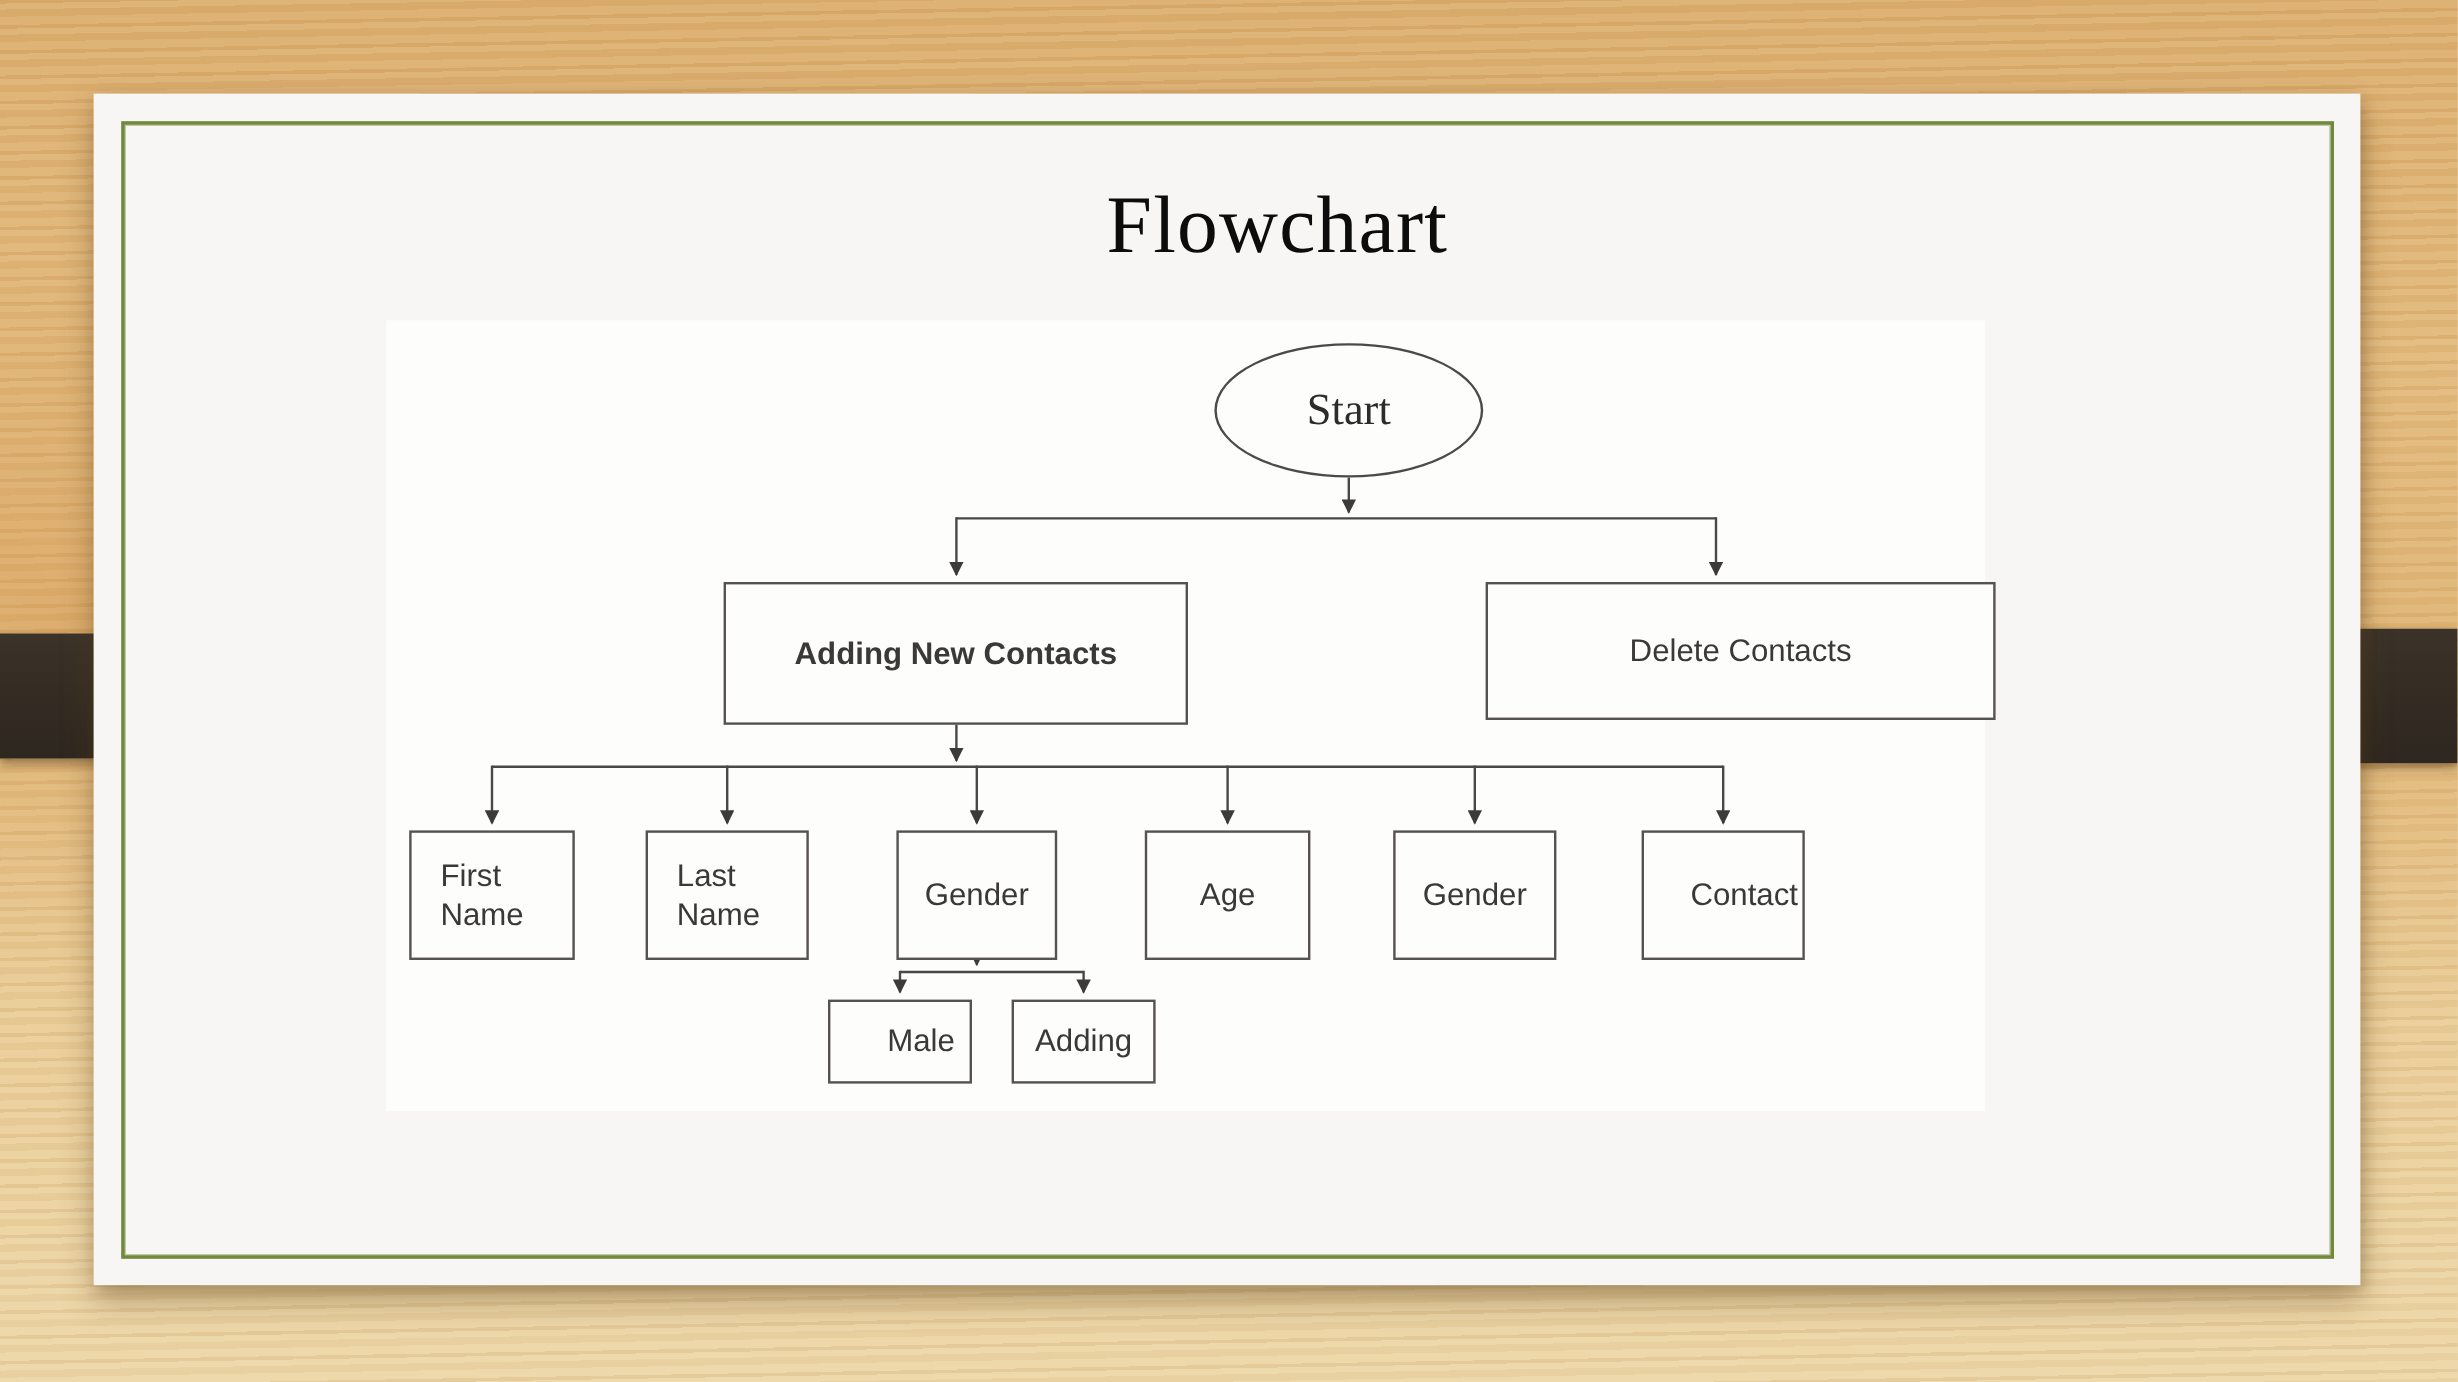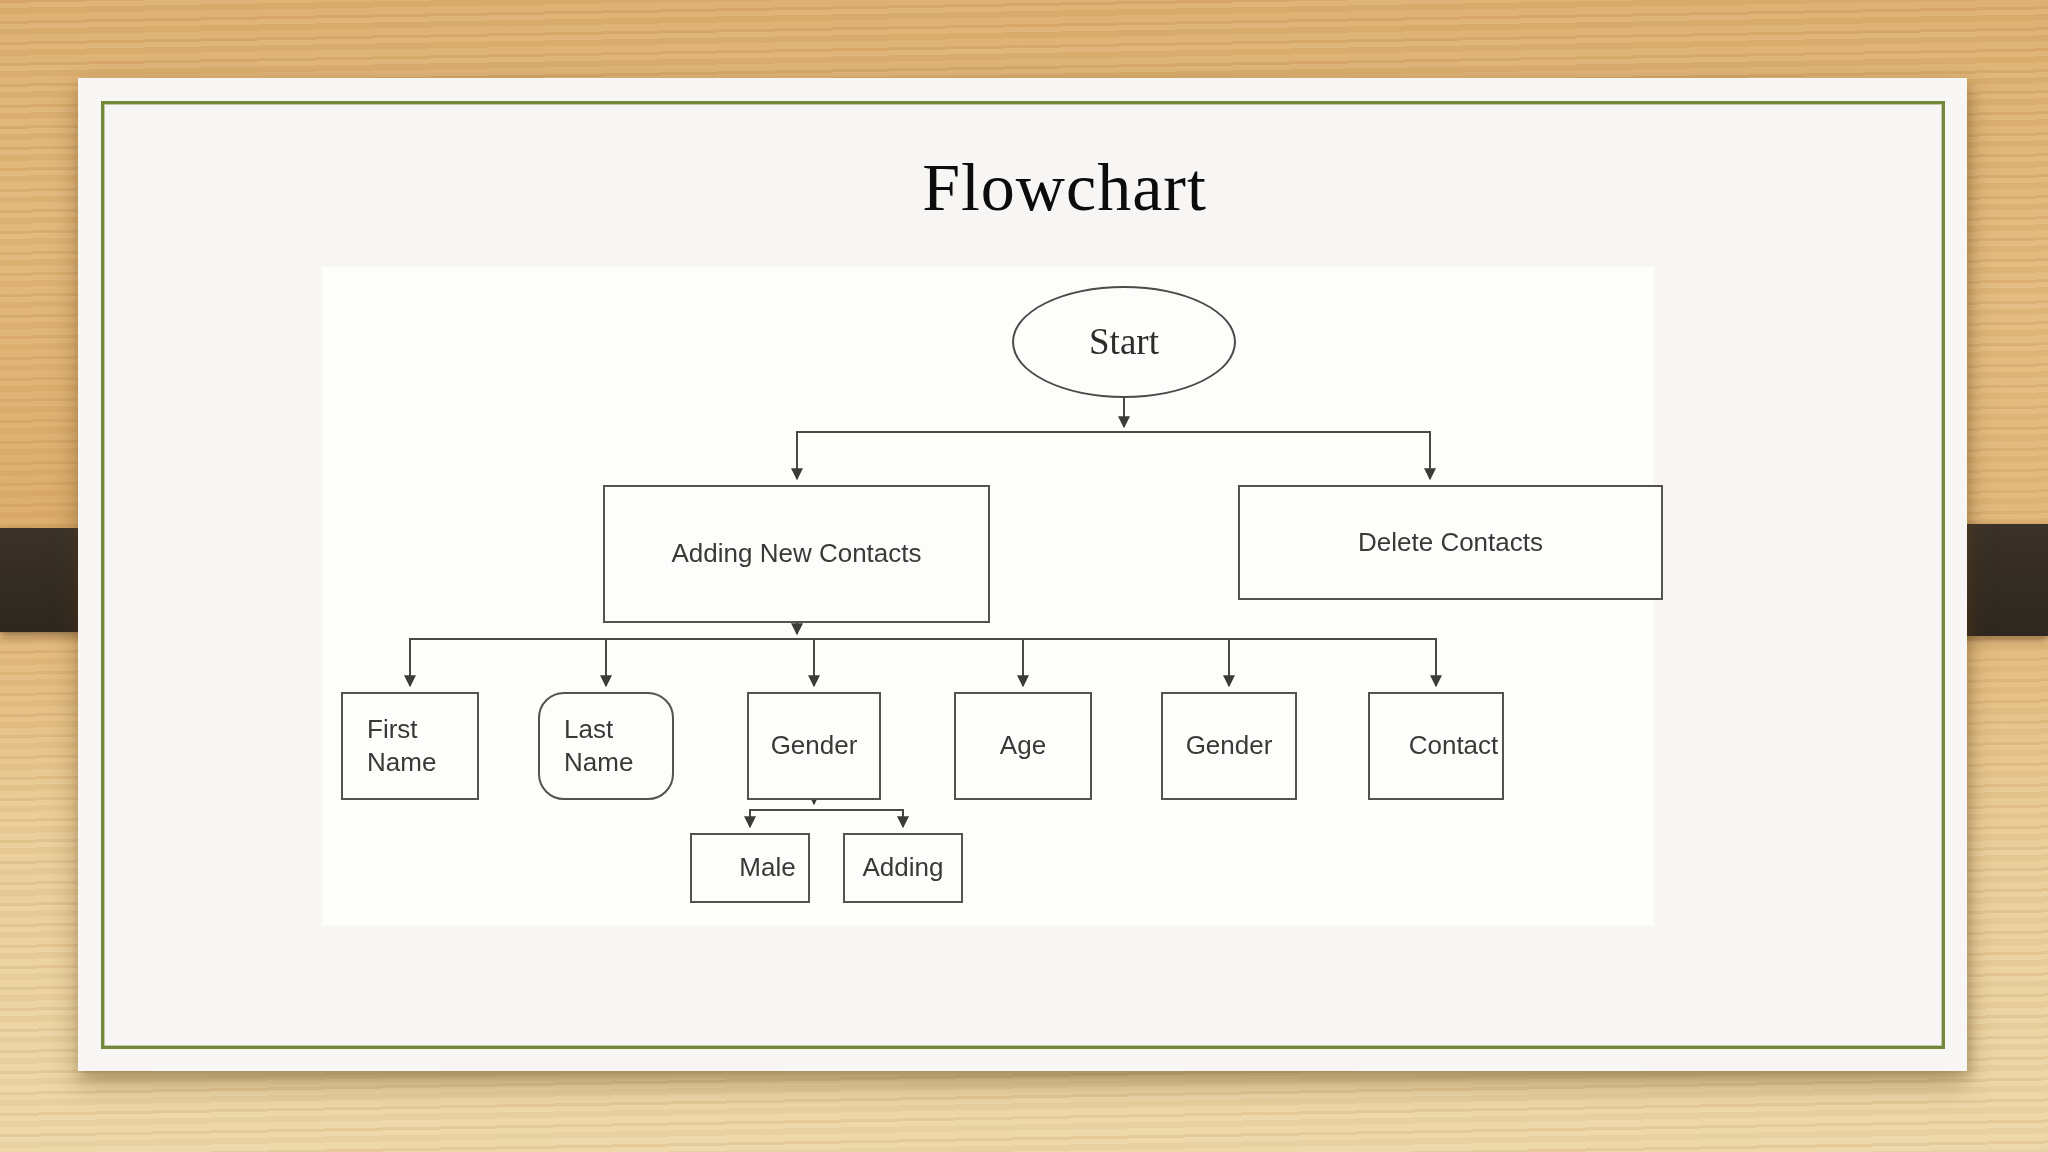--- a/index.html
+++ b/index.html
@@ -120,33 +120,33 @@
     <line x1="750" y1="810" x2="903" y2="810"></line>
     <line x1="750" y1="809" x2="750" y2="827" marker-end="url(#arrow)"></line>
     <line x1="903" y1="809" x2="903" y2="827" marker-end="url(#arrow)"></line>
   </g>
 </svg>
 
 <div class="node ellipse" style="left:1012px; top:286px; width:224px; height:112px;">
   <span>Start</span>
 </div>
 
-<div class="node" style="left:603px; top:485px; width:387px; height:138px;">
+<div class="node" style="left:603px; top:485px; width:387px; height:119px;font-weight:bold;">
   <span>Adding New Contacts</span>
 </div>
 
 <div class="node" style="left:1238px; top:485px; width:425px; height:115px;">
   <span>Delete Contacts</span>
 </div>
 
 <div class="node" style="left:341px; top:692px; width:138px; height:108px; padding:0 24px;">
   <span>First Name</span>
 </div>
 
-<div class="node" style="left:538px; top:692px; width:136px; height:108px; padding:0 24px;border-radius:26px;">
+<div class="node" style="left:538px; top:692px; width:136px; height:108px; padding:0 24px;">
   <span>Last Name</span>
 </div>
 
 <div class="node" style="left:747px; top:692px; width:134px; height:108px;">
   <span>Gender</span>
 </div>
 
 <div class="node" style="left:954px; top:692px; width:138px; height:108px;">
   <span>Age</span>
 </div>

